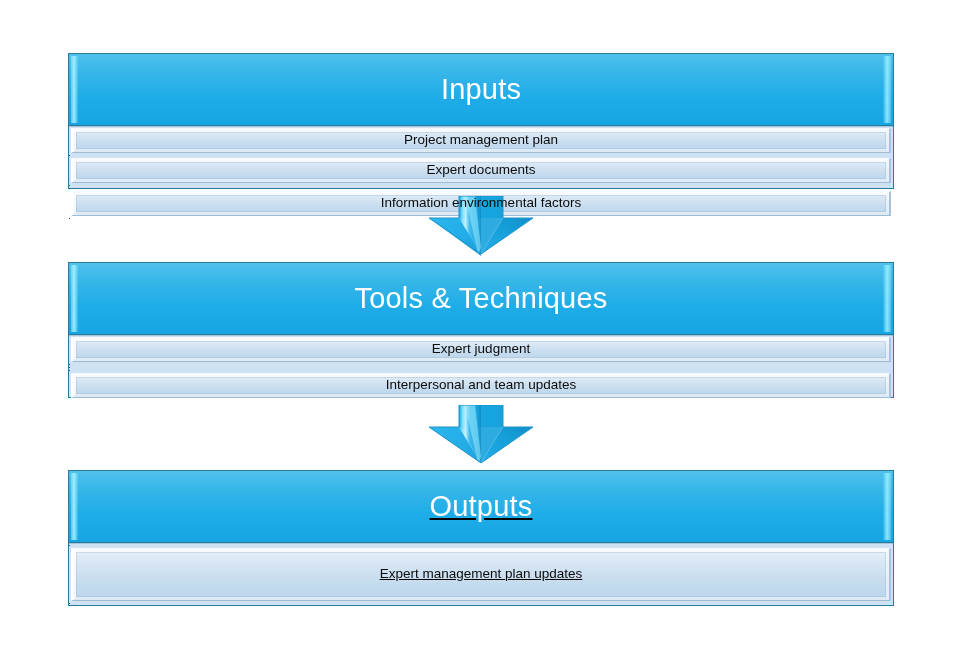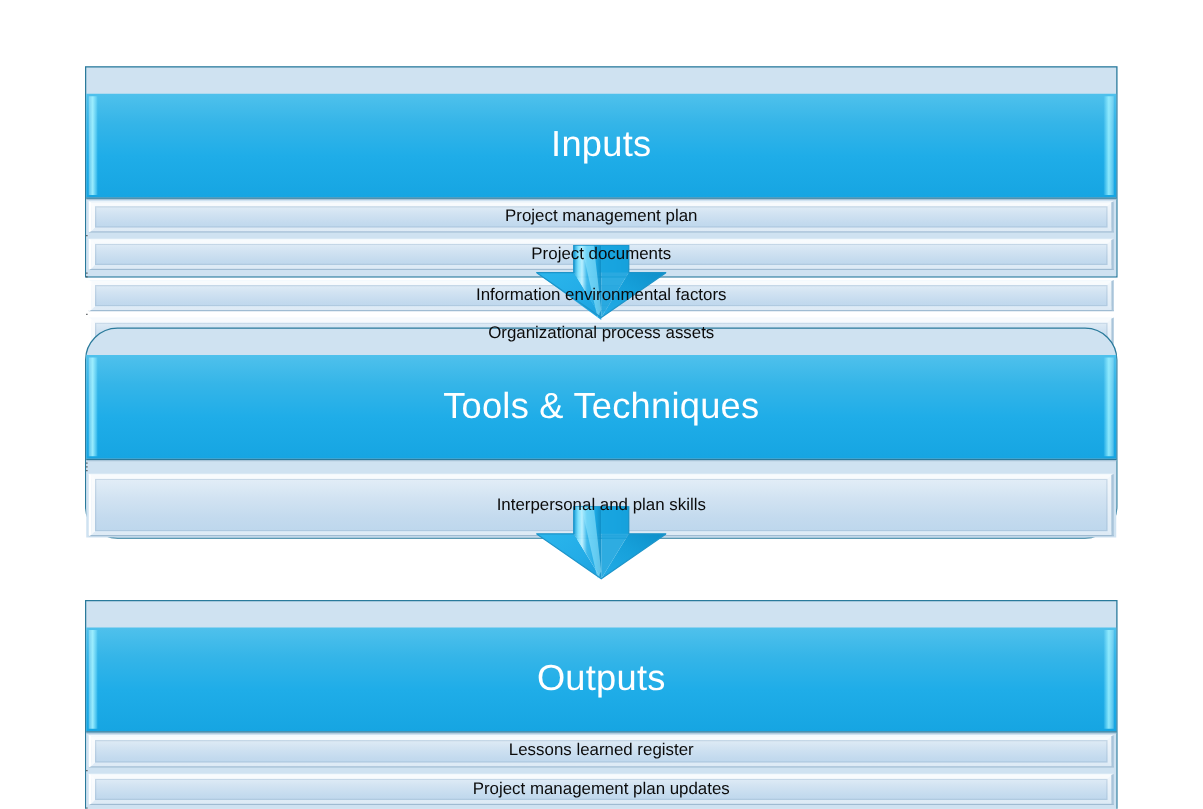--- a/index.html
+++ b/index.html
@@ -24,32 +24,31 @@
     position: absolute;
     left: 68px;
     width: 826px;
     border: 1px solid #2a7a9b;
     background: #cfe2f1;
   }
 
   
   .block-header {
     position: relative;
-    height: 84px;
+    height: 72px;
     background: linear-gradient(180deg,
         #4fc1ec 0%,
         #35b5e8 28%,
         #1fade8 60%,
         #16a5e2 100%);
     border-bottom: 1px solid #2a7a9b;
     display: flex;
     align-items: center;
     justify-content: center;
     overflow: hidden;
-    margin-top: 21px;
   }
 
   
   .block-header::before {
     content: "";
     position: absolute;
     left: 2px;
     top: 2px;
     bottom: 2px;
     width: 7px;
@@ -156,52 +155,49 @@
   .arrow {
     position: absolute;
     left: 50%;
     transform: translateX(-50%);
     width: 104px;
     height: 60px;
   }
 
   
   #block-inputs   { top: 53px;  }
-  #block-tools    { top: 262px; border-radius: 26px; }
-  #block-outputs  { top: 480px; }
+  #block-tools    { top: 262px; }
+  #block-outputs  { top: 470px; text-decoration: underline; }
 
   #arrow-1 { top: 196px; }
   #arrow-2 { top: 405px; }
 </style>
 </head>
 <body>
 
 <div id="diagram">
 
   <div class="process-block" id="block-inputs">
     <div class="block-header">
       <div class="block-title">Inputs</div>
     </div>
     <div class="items-row">
       <div class="item-box">
         <span class="item-label">Project management plan</span>
       </div>
       <div class="item-sep"></div>
       <div class="item-box">
-        <span class="item-label">Project documents</span>
+        <span class="item-label">Expert documents</span>
       </div>
       <div class="item-sep"></div>
       <div class="item-sep"></div>
       <div class="item-box">
         <span class="item-label">Information environmental factors</span>
       </div>
       <div class="item-sep"></div>
-      <div class="item-box">
-        <span class="item-label">Organizational process assets</span>
-      </div>
     </div>
   </div>
 
   <div class="arrow" id="arrow-1">
     <svg viewBox="0 0 104 60" width="104" height="60" preserveAspectRatio="none">
       <defs>
         <linearGradient id="agShaft" x1="0" y1="0" x2="1" y2="0">
           <stop offset="0%" stop-color="#1b9fd8"></stop>
           <stop offset="16%" stop-color="#7fe2ff"></stop>
           <stop offset="30%" stop-color="#bdf0ff"></stop>
@@ -235,25 +231,28 @@
 
       <polygon points="30,0 74,0 74,22 104,22 52,58 0,22 30,22" fill="none" stroke="#1d94c9" stroke-width="1"></polygon>
     </svg>
   </div>
 
   <div class="process-block" id="block-tools">
     <div class="block-header">
       <div class="block-title">Tools &amp; Techniques</div>
     </div>
     <div class="items-row">
-      <div class="item-sep"></div>
-      <div class="item-sep"></div>
-      <div class="item-sep"></div>
-      <div class="item-box">
-        <span class="item-label">Interpersonal and plan skills</span>
+      <div class="item-box">
+        <span class="item-label">Expert judgment</span>
+      </div>
+      <div class="item-sep"></div>
+      <div class="item-sep"></div>
+      <div class="item-sep"></div>
+      <div class="item-box">
+        <span class="item-label">Interpersonal and team updates</span>
       </div>
     </div>
   </div>
 
   <div class="arrow" id="arrow-2">
     <svg viewBox="0 0 104 60" width="104" height="60" preserveAspectRatio="none">
       <defs>
         <linearGradient id="bgShaft" x1="0" y1="0" x2="1" y2="0">
           <stop offset="0%" stop-color="#1b9fd8"></stop>
           <stop offset="16%" stop-color="#7fe2ff"></stop>
@@ -281,24 +280,21 @@
       <polygon points="36,0 46,0 52,52 49,58" fill="#9aeaff" opacity="0.55"></polygon>
       <polygon points="30,0 74,0 74,22 104,22 52,58 0,22 30,22" fill="none" stroke="#1d94c9" stroke-width="1"></polygon>
     </svg>
   </div>
 
   <div class="process-block" id="block-outputs">
     <div class="block-header">
       <div class="block-title">Outputs</div>
     </div>
     <div class="items-row">
-      <div class="item-box">
-        <span class="item-label">Lessons learned register</span>
-      </div>
-      <div class="item-sep"></div>
-      <div class="item-box">
-        <span class="item-label">Project management plan updates</span>
+      <div class="item-sep"></div>
+      <div class="item-box">
+        <span class="item-label">Expert management plan updates</span>
       </div>
       <div class="item-sep"></div>
     </div>
   </div>
 
 </div>
 
 </body></html>

